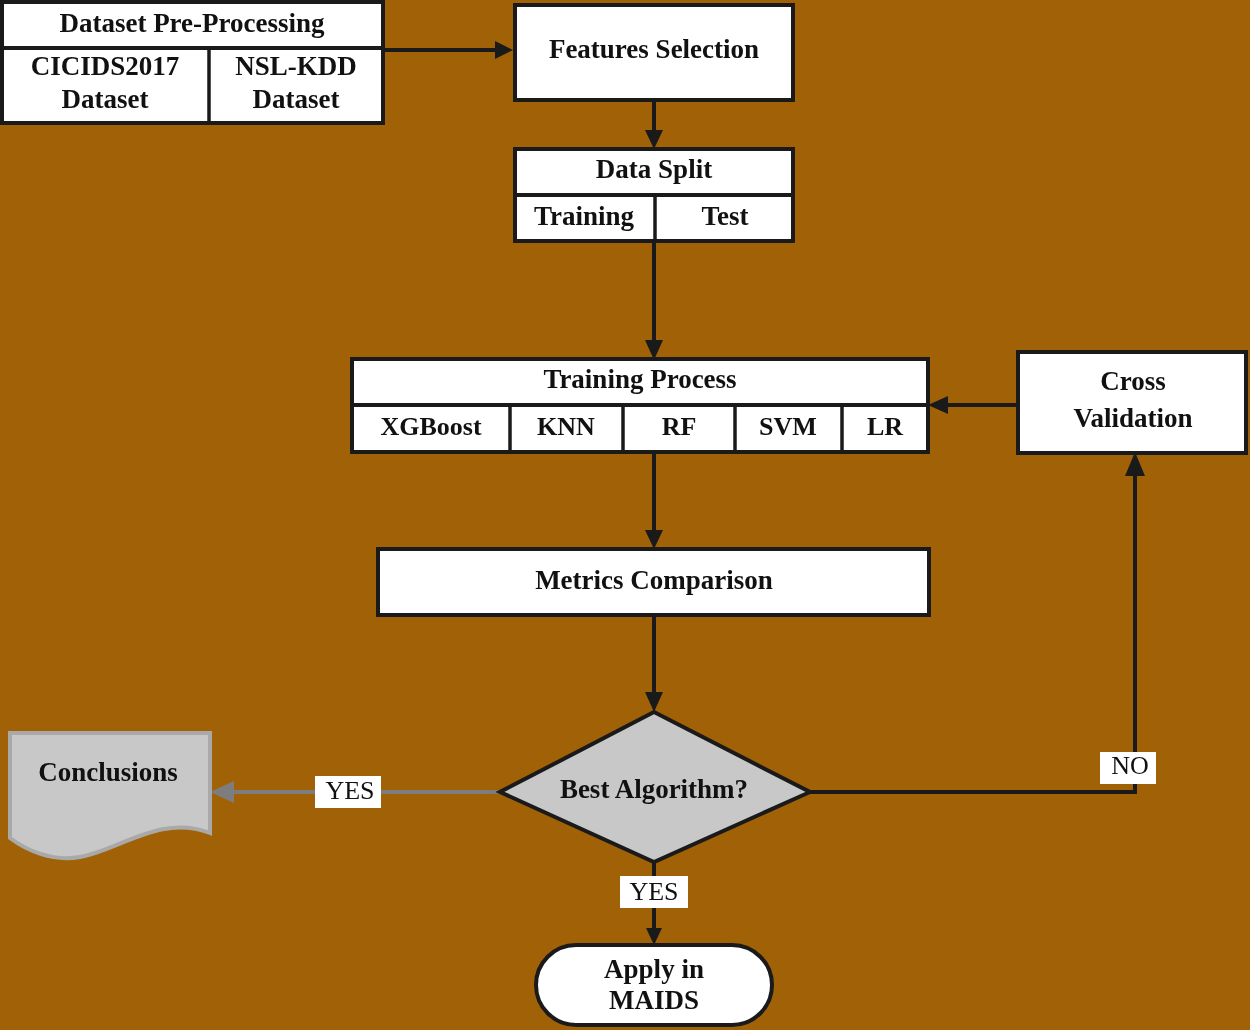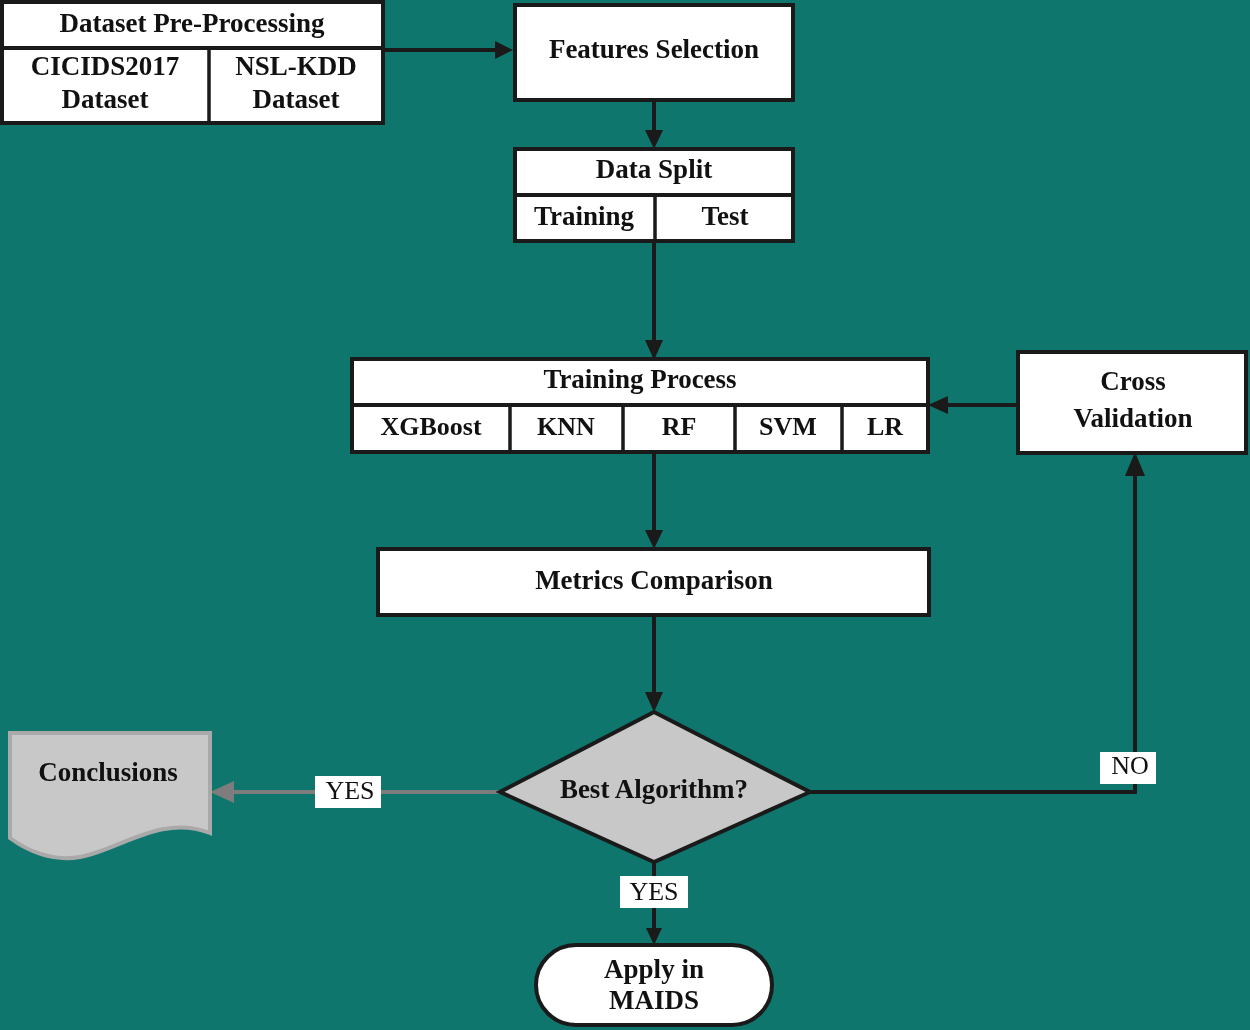--- a/index.html
+++ b/index.html
@@ -4,21 +4,21 @@
 <style>
   html, body {
     margin: 0;
     padding: 0;
     background: #ffffff;
   }
   #canvas {
     position: relative;
     width: 1250px;
     height: 1030px;
-    background: #0f766e;
+    background: #a16207;
     overflow: hidden;
     font-family: "Liberation Serif", "DejaVu Serif", serif;
   }
   svg.flow {
     position: absolute;
     left: 0;
     top: 0;
     width: 1250px;
     height: 1030px;
   }

